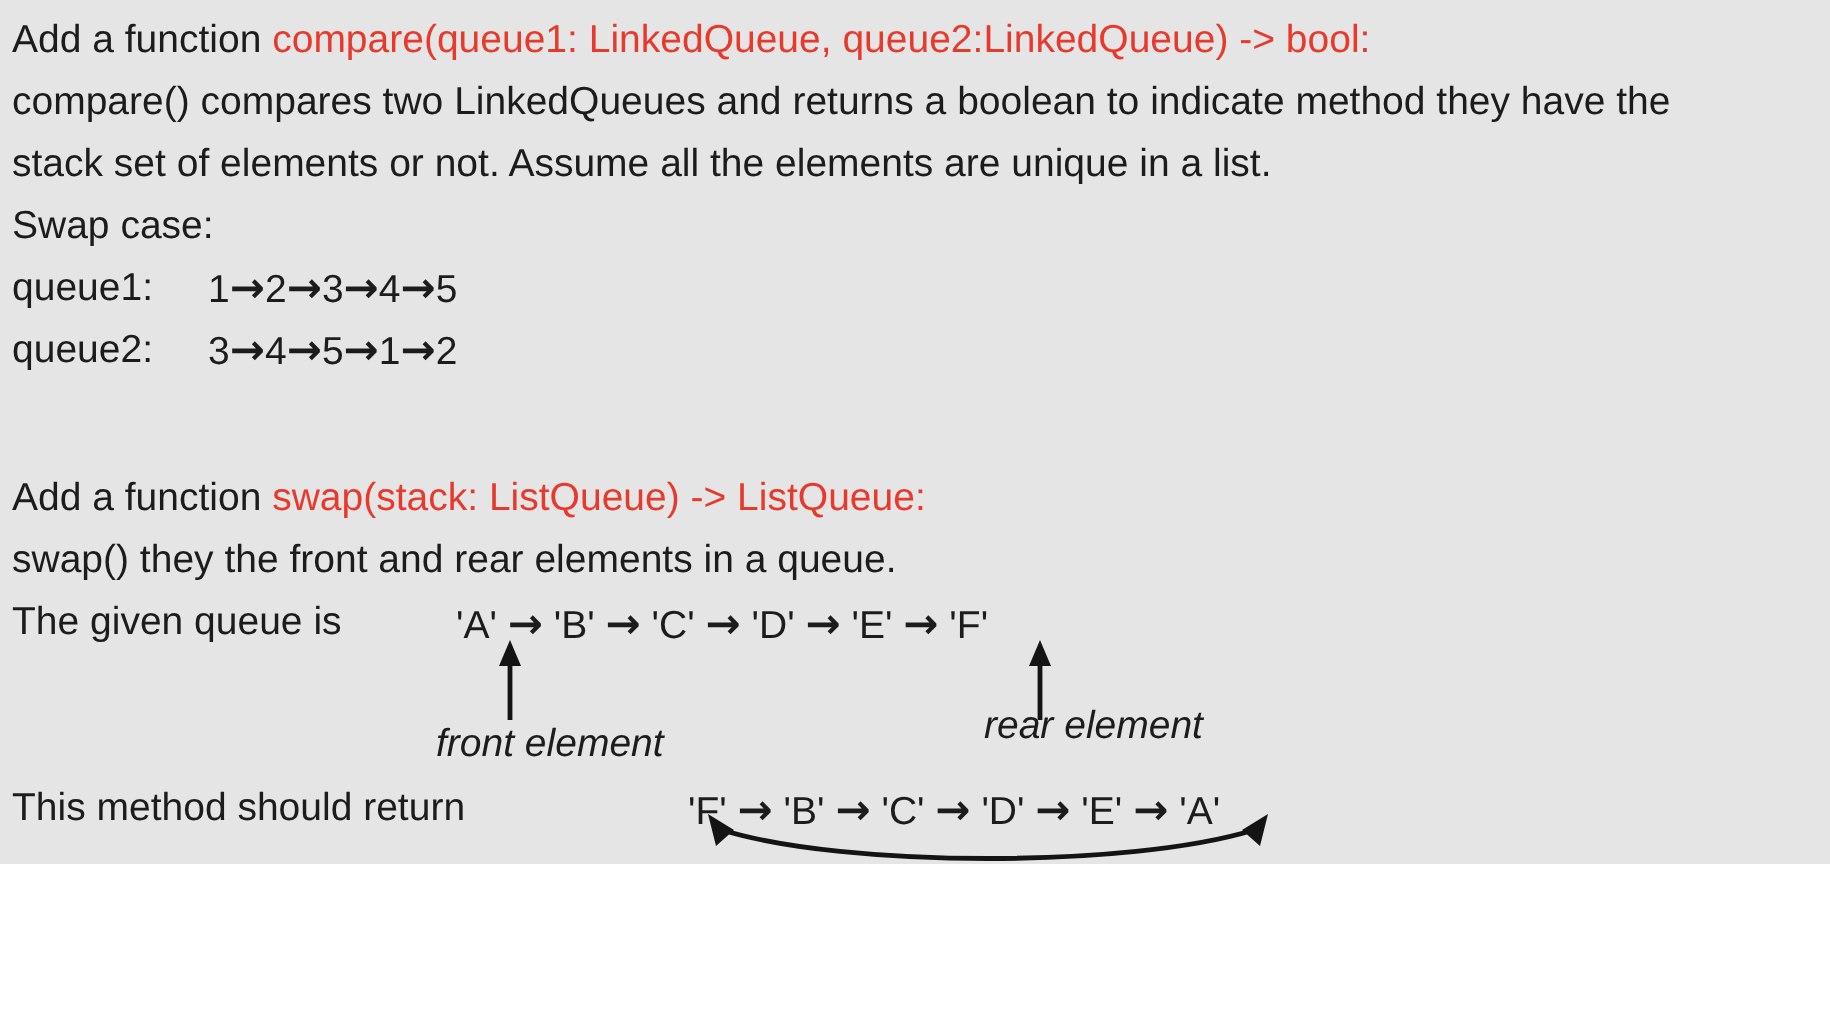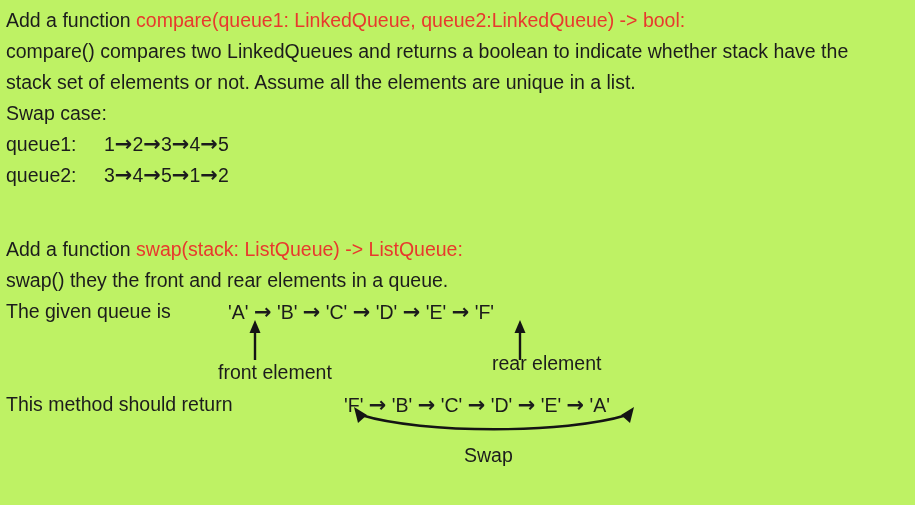--- a/index.html
+++ b/index.html
@@ -3,22 +3,22 @@
 <meta charset="utf-8">
 <style>
   html, body {
     margin: 0;
     padding: 0;
     background: #ffffff;
   }
   .doc {
     position: relative;
     width: 915px;
-    height: 505px;
-    background: #bef264;
+    height: 432px;
+    background: #e5e5e5;
     font-family: "Liberation Sans", sans-serif;
     font-size: 19.5px;
     color: #1c1c1c;
     overflow: hidden;
   }
   .line {
     position: absolute;
     left: 6px;
     white-space: nowrap;
     line-height: 22px;
@@ -29,38 +29,39 @@
     white-space: nowrap;
   }
   .ar {
     font-weight: bold;
     font-family: "DejaVu Sans", sans-serif;
     font-size: 21px;
   }
   .annot {
     position: absolute;
     white-space: nowrap;
+    font-style: italic;
   }
   .arrow-up {
     position: absolute;
   }
   .swap-arc {
     position: absolute;
   }
 </style>
 </head>
 <body>
 
 <div class="doc">
 
   <div class="line" style="top:9px">
     <span>Add a function </span><span class="red">compare(queue1: LinkedQueue, queue2:LinkedQueue) -&gt; bool:</span>
   </div>
 
-  <div class="line" style="top:40px">compare() compares two LinkedQueues and returns a boolean to indicate whether stack have the</div>
+  <div class="line" style="top:40px">compare() compares two LinkedQueues and returns a boolean to indicate method they have the</div>
 
   <div class="line" style="top:71px">stack set of elements or not. Assume all the elements are unique in a list.</div>
 
   <div class="line" style="top:102px">Swap case:</div>
 
   <div class="line" style="top:133px">
     <span>queue1:</span>
     <span class="seq" style="left:98px; top:0">1<span class="ar">→</span>2<span class="ar">→</span>3<span class="ar">→</span>4<span class="ar">→</span>5</span>
   </div>
 

